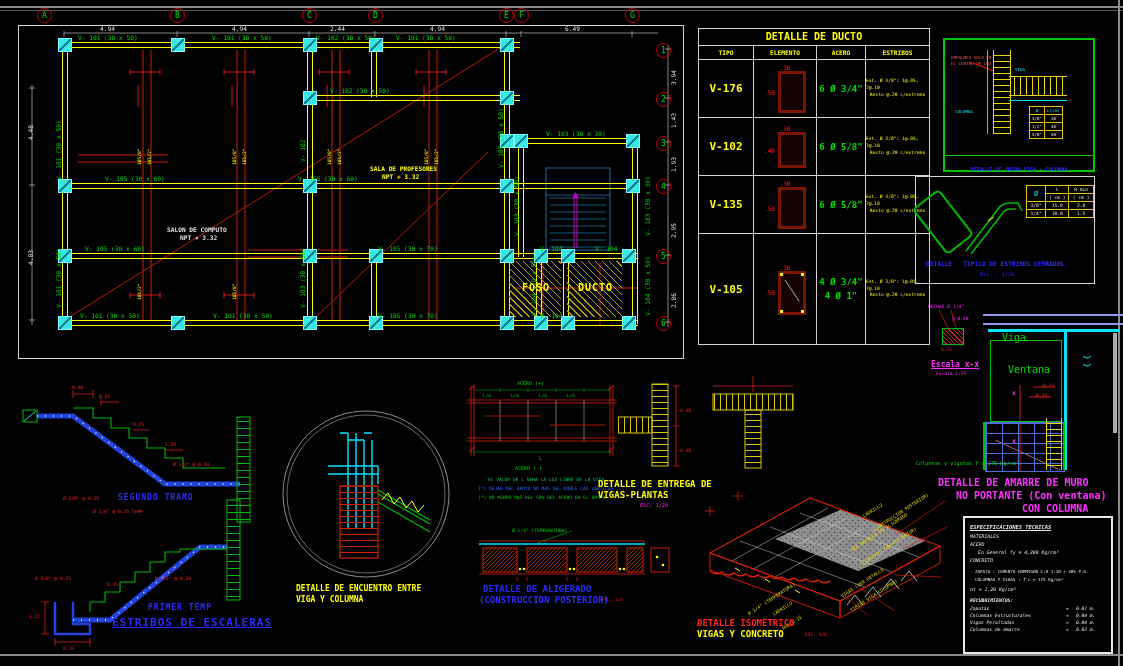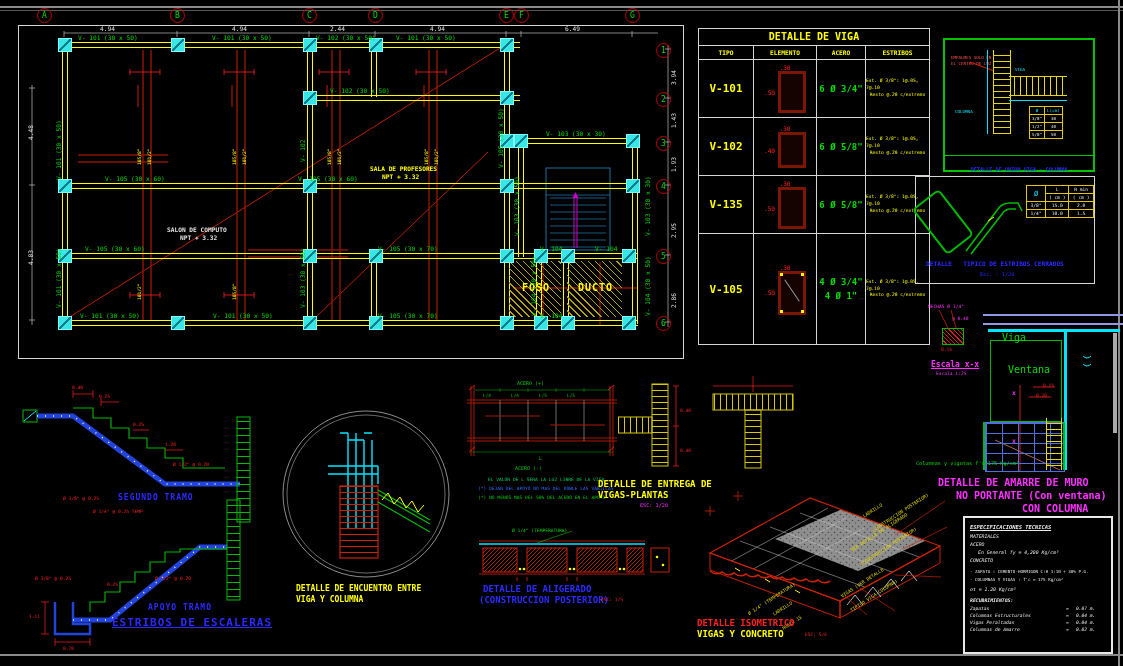--- a/index.html
+++ b/index.html
@@ -209,31 +209,31 @@
   <span class="t wh f6" style="left:565px;top:26px">6.49</span>
   <span class="t wh f6 vt" style="left:671px;top:85px">3.94</span>
   <span class="t wh f6 vt" style="left:671px;top:128px">1.43</span>
   <span class="t wh f6 vt" style="left:671px;top:172px">1.93</span>
   <span class="t wh f6 vt" style="left:671px;top:238px">2.95</span>
   <span class="t wh f6 vt" style="left:671px;top:308px">2.86</span>
   <span class="t wh f6 vt" style="left:28px;top:140px">4.48</span>
   <span class="t wh f6 vt" style="left:28px;top:265px">4.03</span>
 
   <div id="beam-table" class="panel" style="left:698px;top:28px;width:230px;height:315px">
-    <div class="bt-title yl b f10">DETALLE DE VIGA</div>
+    <div class="bt-title yl b f10">DETALLE DE DUCTO</div>
     <div class="bt-head">
       <div class="c1 hc">TIPO</div>
       <div class="c2 hc">ELEMENTO</div>
       <div class="c3 hc">ACERO</div>
       <div class="c4 hc">ESTRIBOS</div>
     </div>
 
     <div class="bt-row">
       <div class="c1 cellc yl b f11">
-          <span>V-101</span>
+          <span>V-176</span>
         </div>
       <div class="c2 cellc">
         <span class="rl f6">.30</span>
         <div style="display:flex;align-items:center;gap:3px">
           <span class="rl f6">.50</span>
           <div class="sec" style="height:36px"></div>
         </div>
       </div>
       <div class="c3 cellc gl b f9">
           <span>6 Ø 3/4"</span>
@@ -441,21 +441,21 @@
     <rect x="212" y="128" width="13" height="100" fill="url(#ladg)" stroke="#00bb00" stroke-width="1"></rect>
     <path d="M40,270 H75 M40,266 v8 M75,266 v8" stroke="#ff2020" stroke-width="0.7" fill="none"></path>
     <path d="M30,230 V262 M26,230 h8 M26,262 h8" stroke="#ff2020" stroke-width="0.7" fill="none"></path>
     <text x="48" y="278" fill="#ff2020" font-size="4.6">0.70</text>
     <text x="14" y="246" fill="#ff2020" font-size="4.6">1.11</text>
     <text x="92" y="214" fill="#ff2020" font-size="4.6">0.25</text>
     <text x="20" y="208" fill="#ff2020" font-size="4.6">Ø 3/8" @ 0.25</text>
     <text x="140" y="208" fill="#ff2020" font-size="4.6">Ø 1/2" @ 0.20</text>
   </svg>
   <span class="t bl f8 b" style="left:118px;top:494px;letter-spacing:1px">SEGUNDO TRAMO</span>
-  <span class="t bl f8 b" style="left:148px;top:604px;letter-spacing:1px">APOYO TRAMO</span>
+  <span class="t bl f8 b" style="left:148px;top:604px;letter-spacing:1px">PRIMER TEMP</span>
   <span class="t bl f11 b" style="left:112px;top:617px;text-decoration:underline;letter-spacing:1px">ESTRIBOS DE ESCALERAS</span>
 
   <svg class="abs" style="left:278px;top:408px" width="178" height="172" viewBox="0 0 178 172">
     <circle cx="88" cy="86" r="83" fill="none" stroke="#b0b0b0" stroke-width="0.8"></circle>
     <circle cx="88" cy="86" r="79" fill="none" stroke="#b0b0b0" stroke-width="0.6"></circle>
     <path d="M70,25 V120 M78,25 V120 M86,32 V120 M94,32 V120 M62,25 H70 M70,32 H86 M86,25 h8" stroke="#00e5ff" stroke-width="1.4" fill="none"></path>
     <path d="M50,58 H100 M50,66 H100 M100,58 v14 M100,66 v10" stroke="#00e5ff" stroke-width="1.4" fill="none"></path>
     <rect x="62" y="78" width="38" height="72" fill="url(#ladr)" stroke="#cc2200" stroke-width="1.2"></rect>
     <path d="M100,82 L152,112 M100,94 L152,124 M100,86 L152,116" stroke="#00bb00" stroke-width="1.2" fill="none"></path>
     <polyline points="104,92 110,85 116,96 122,89 128,100 134,93 140,104 146,97" fill="none" stroke="#ffff00" stroke-width="1"></polyline>

